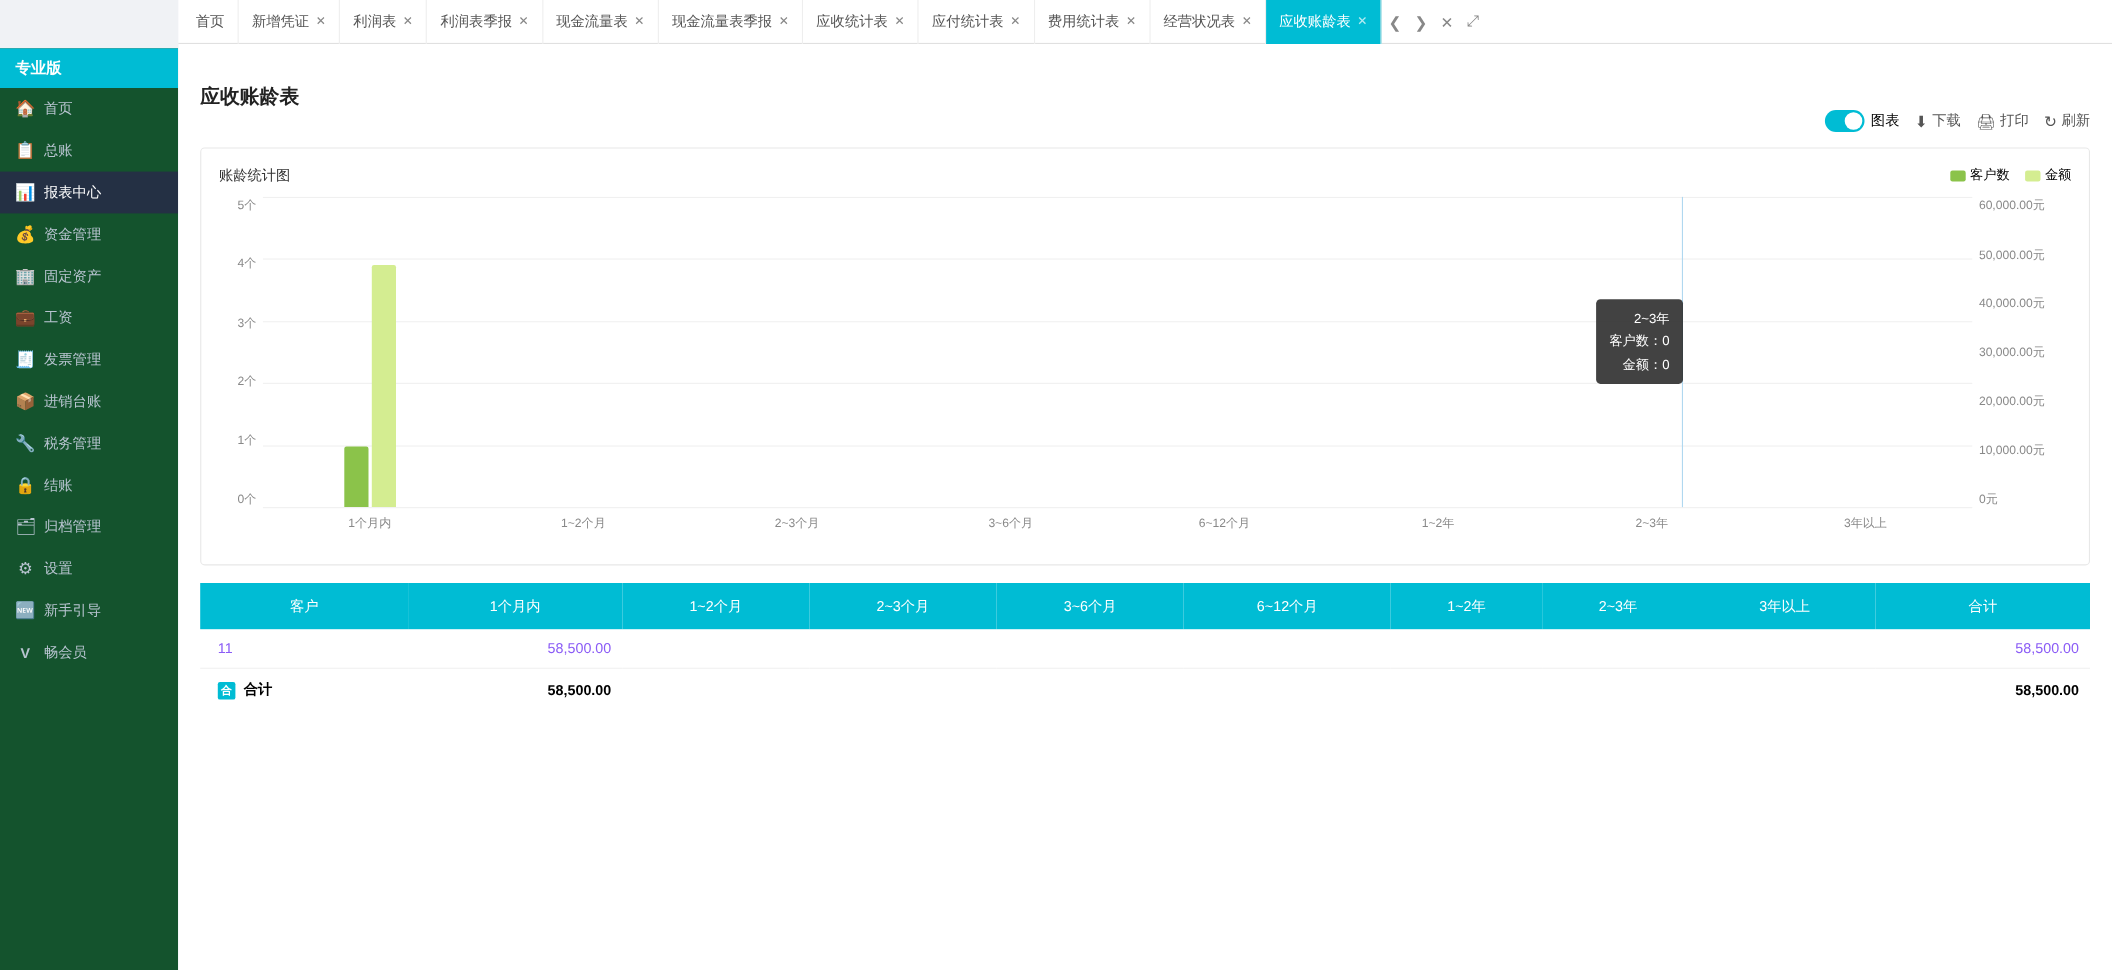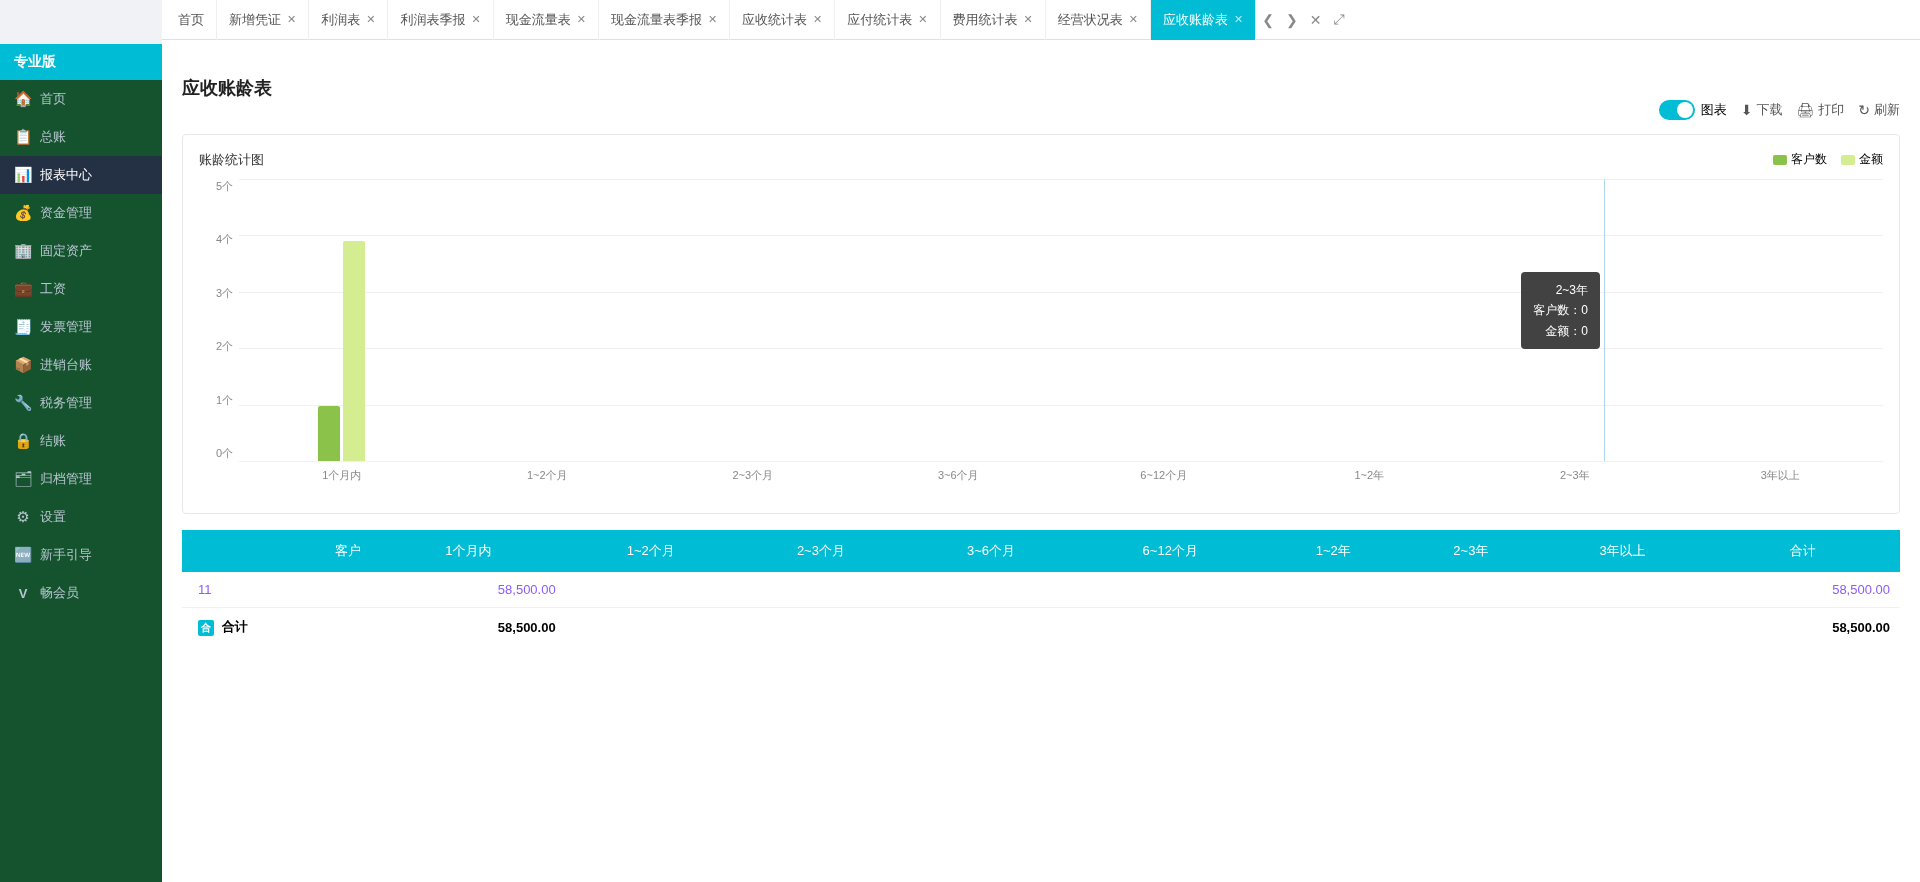--- a/index.html
+++ b/index.html
@@ -314,21 +314,21 @@
     .data-table thead tr {
       background: #00bcd4;
       color: #fff;
     }
     .data-table thead th {
       padding: 12px 10px;
       font-weight: normal;
       text-align: center;
       border: none;
     }
-    .data-table thead th:first-child { text-align: right; }
+    .data-table thead th:first-child { text-align: center; }
     .data-table tbody tr {
       border-bottom: 1px solid #f0f0f0;
     }
     .data-table tbody td {
       padding: 10px 10px;
       text-align: right;
       color: #8b5cf6;
       border-bottom: 1px solid #f0f0f0;
     }
     .data-table tbody td:first-child { text-align: left; padding-left: 16px; }
@@ -561,20 +561,29 @@
             <div class="x-axis">
               <div class="x-label">1个月内</div>
               <div class="x-label">1~2个月</div>
               <div class="x-label">2~3个月</div>
               <div class="x-label">3~6个月</div>
               <div class="x-label">6~12个月</div>
               <div class="x-label">1~2年</div>
               <div class="x-label">2~3年</div>
               <div class="x-label">3年以上</div>
             </div>
+          </div>
+          <div class="y-axis-right">
+            <span>60,000.00元</span>
+            <span>50,000.00元</span>
+            <span>40,000.00元</span>
+            <span>30,000.00元</span>
+            <span>20,000.00元</span>
+            <span>10,000.00元</span>
+            <span>0元</span>
           </div>
         </div>
       </div>
 
       <table class="data-table">
         <thead>
           <tr>
             <th>客户</th>
             <th>1个月内</th>
             <th>1~2个月</th>

